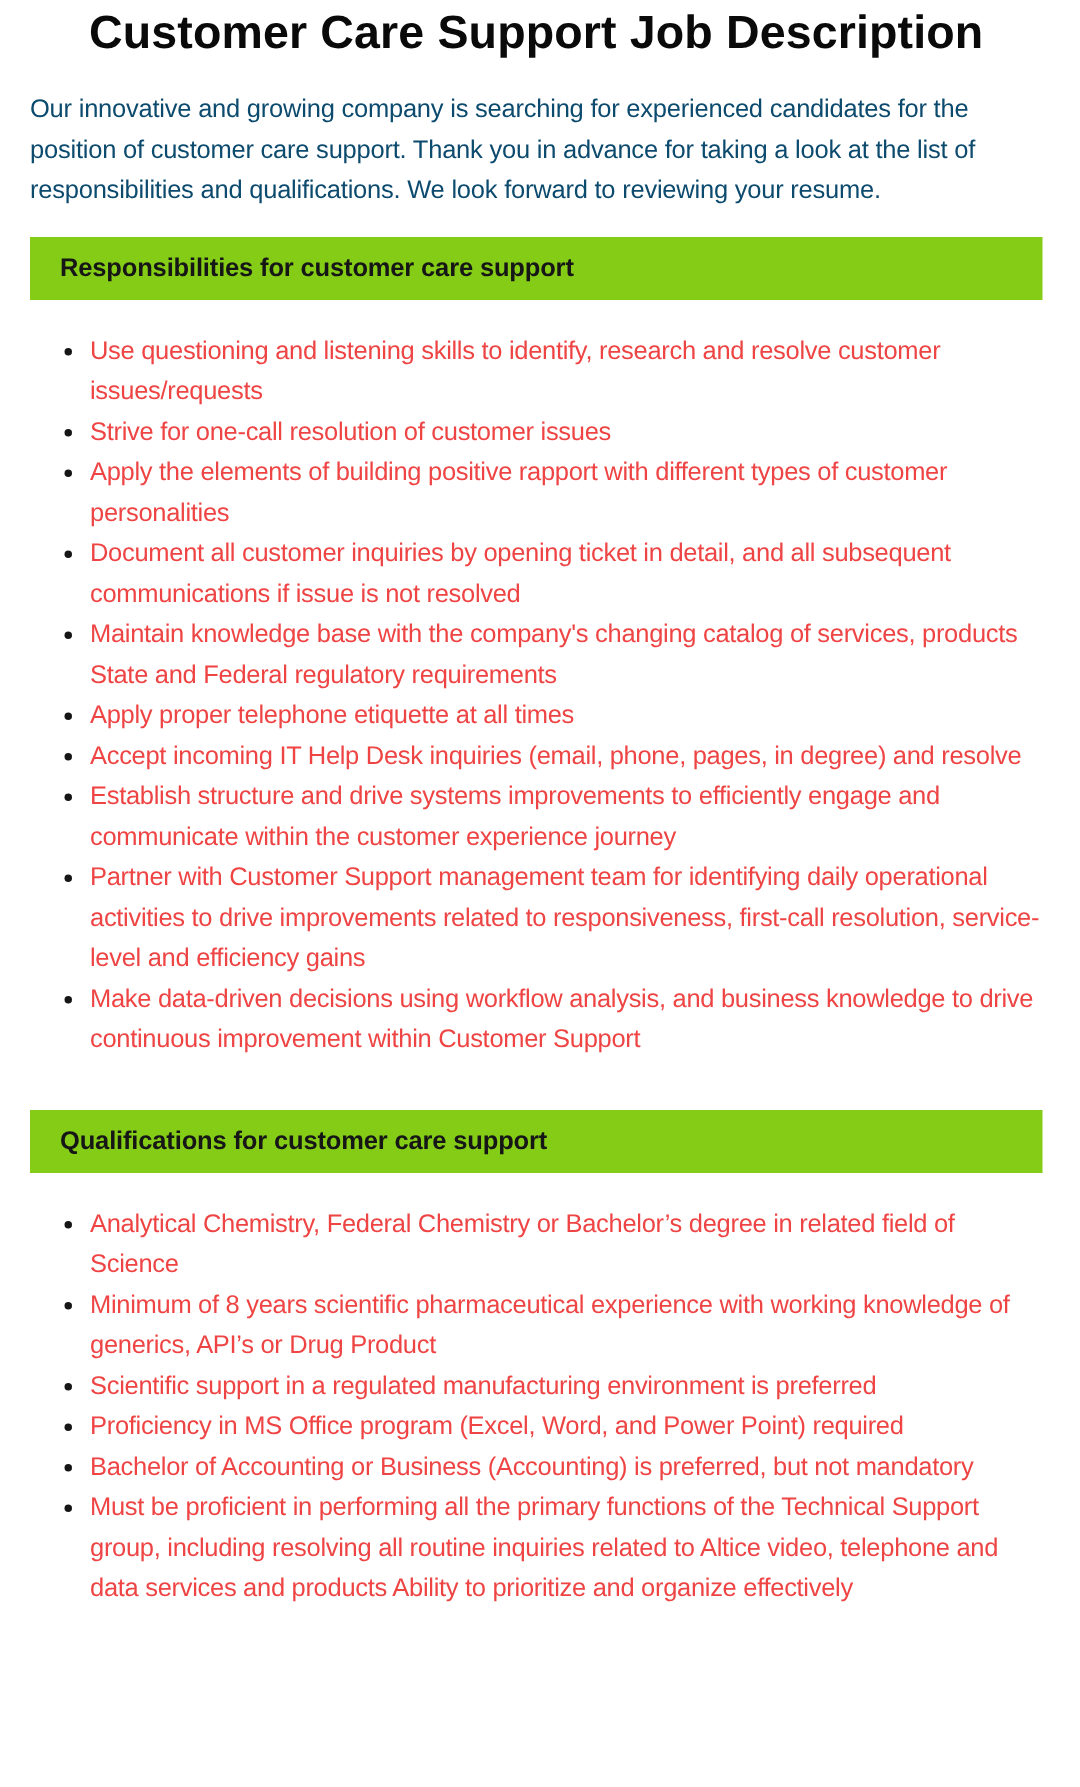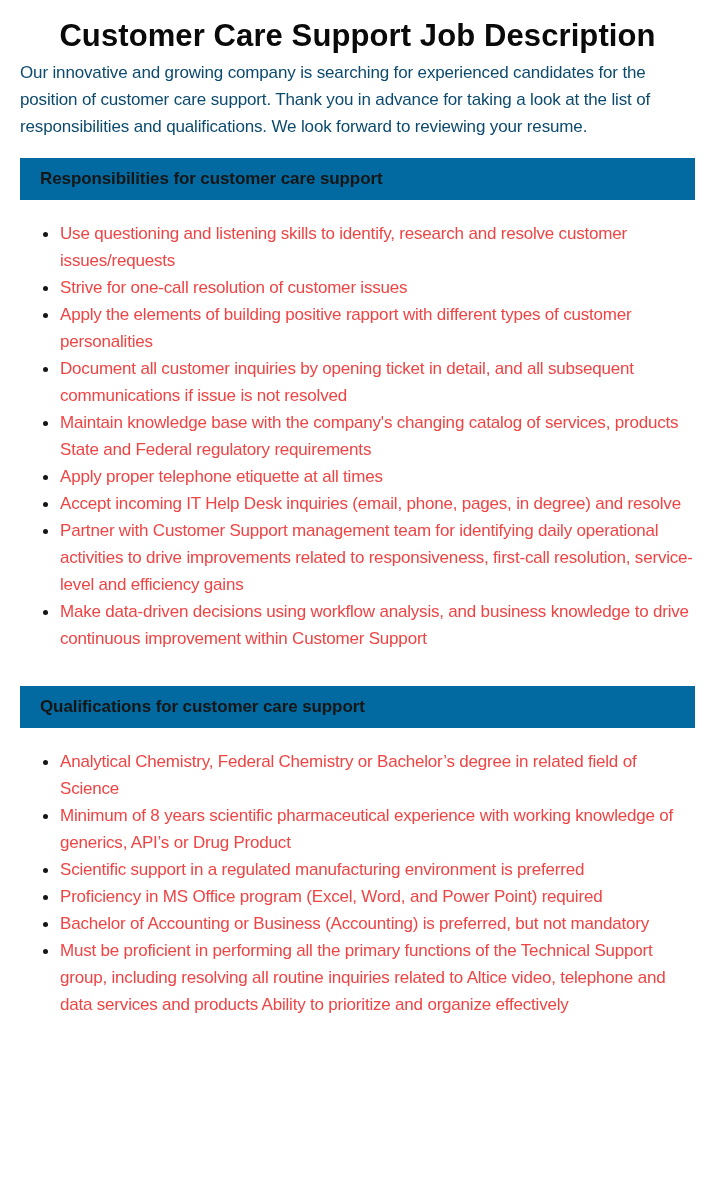--- a/index.html
+++ b/index.html
@@ -17,33 +17,33 @@
       padding: 0 25px 0 20px;
       width: 720px;
     }
     .title {
       font-family: "Liberation Sans", sans-serif;
       font-weight: bold;
       font-size: 31px;
       line-height: 42px;
       text-align: center;
       letter-spacing: 0.1px;
-      padding-top: 15px;
+      padding-top: 1px;
       height: 44px;
       color: #0a0a0a;
     }
     .intro {
       font-size: 17px;
       line-height: 27px;
       margin-top: 15px;
       letter-spacing: -0.15px;
       color: #0c4a6e;
     }
     .section-header {
-      background: #0369a1;
+      background: #84cc16;
       height: 42px;
       padding-left: 20px;
       font-size: 17px;
       font-weight: bold;
       line-height: 42px;
       color: #161616;
       letter-spacing: -0.1px;
     }
     .section-header.resp { margin-top: 18px; }
     .section-header.qual { margin-top: 34px; }
@@ -82,20 +82,21 @@
   <section>
     <h2 class="section-header resp">Responsibilities for customer care support</h2>
     <ul class="bullets">
       <li>Use questioning and listening skills to identify, research and resolve customer issues/requests</li>
       <li>Strive for one-call resolution of customer issues</li>
       <li>Apply the elements of building positive rapport with different types of customer personalities</li>
       <li>Document all customer inquiries by opening ticket in detail, and all subsequent communications if issue is not resolved</li>
       <li>Maintain knowledge base with the company's changing catalog of services, products State and Federal regulatory requirements</li>
       <li>Apply proper telephone etiquette at all times</li>
       <li>Accept incoming IT Help Desk inquiries (email, phone, pages, in degree) and resolve</li>
+      <li>Establish structure and drive systems improvements to efficiently engage and communicate within the customer experience journey</li>
       <li>Partner with Customer Support management team for identifying daily operational activities to drive improvements related to responsiveness, first-call resolution, service-level and efficiency gains</li>
       <li>Make data-driven decisions using workflow analysis, and business knowledge to drive continuous improvement within Customer Support</li>
     </ul>
   </section>
 
   <section>
     <h2 class="section-header qual">Qualifications for customer care support</h2>
     <ul class="bullets">
       <li>Analytical Chemistry, Federal Chemistry or Bachelor’s degree in related field of Science</li>
       <li>Minimum of 8 years scientific pharmaceutical experience with working knowledge of generics, API’s or Drug Product</li>

